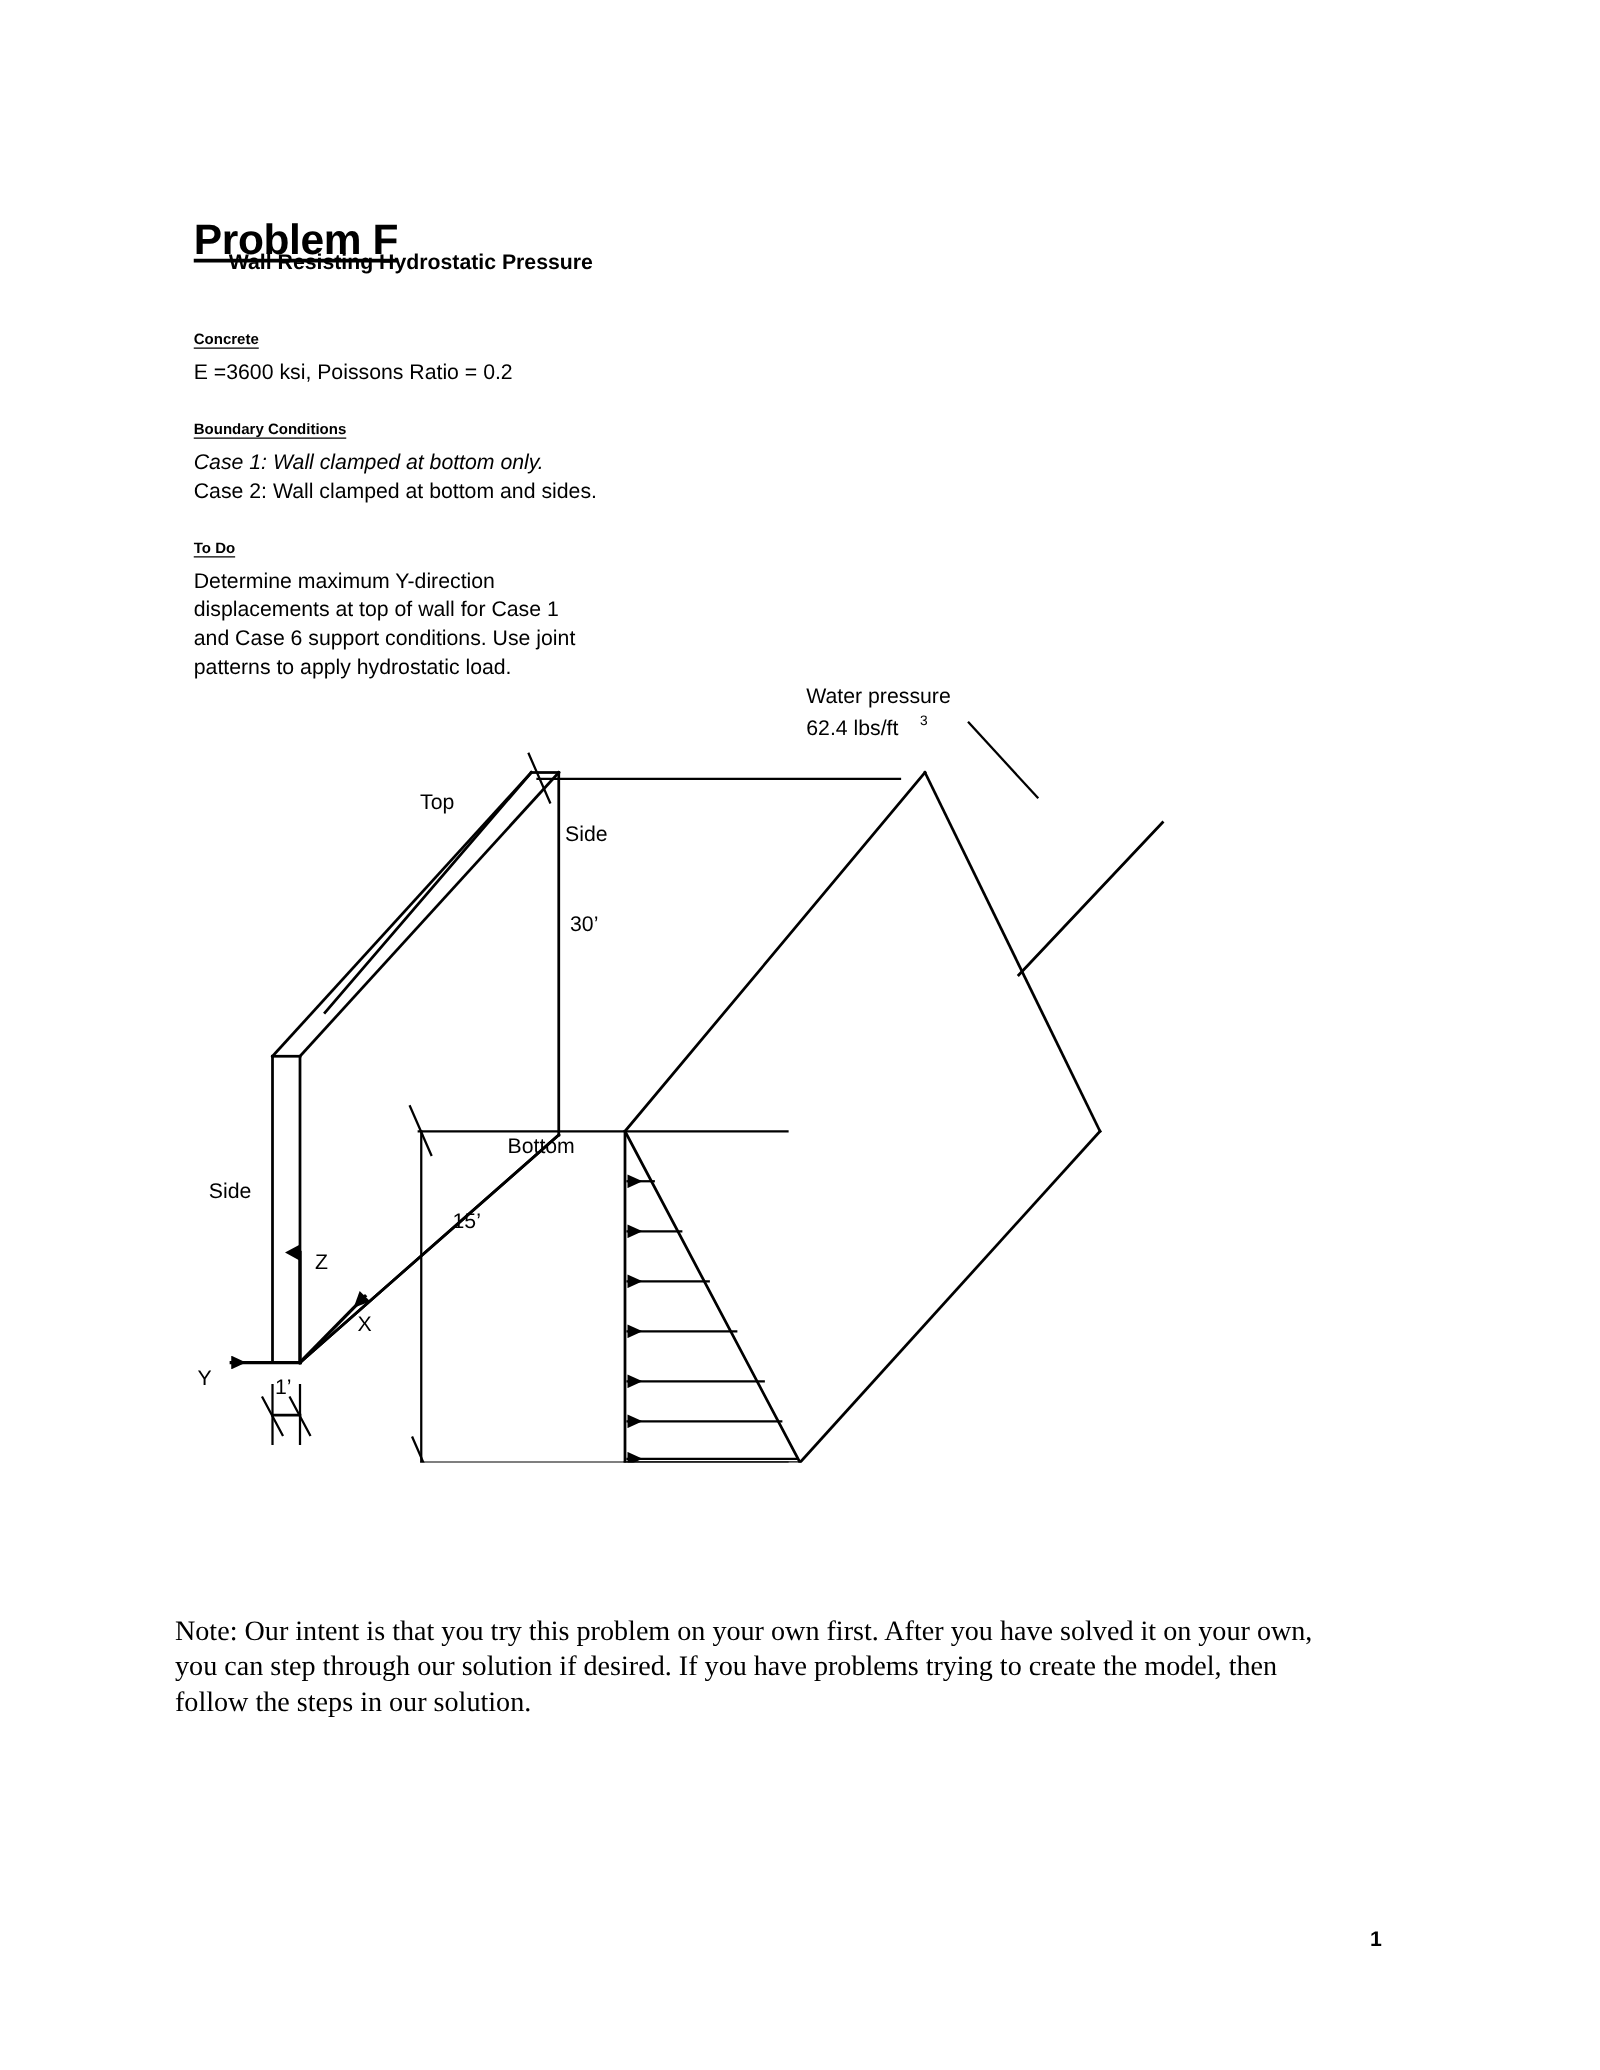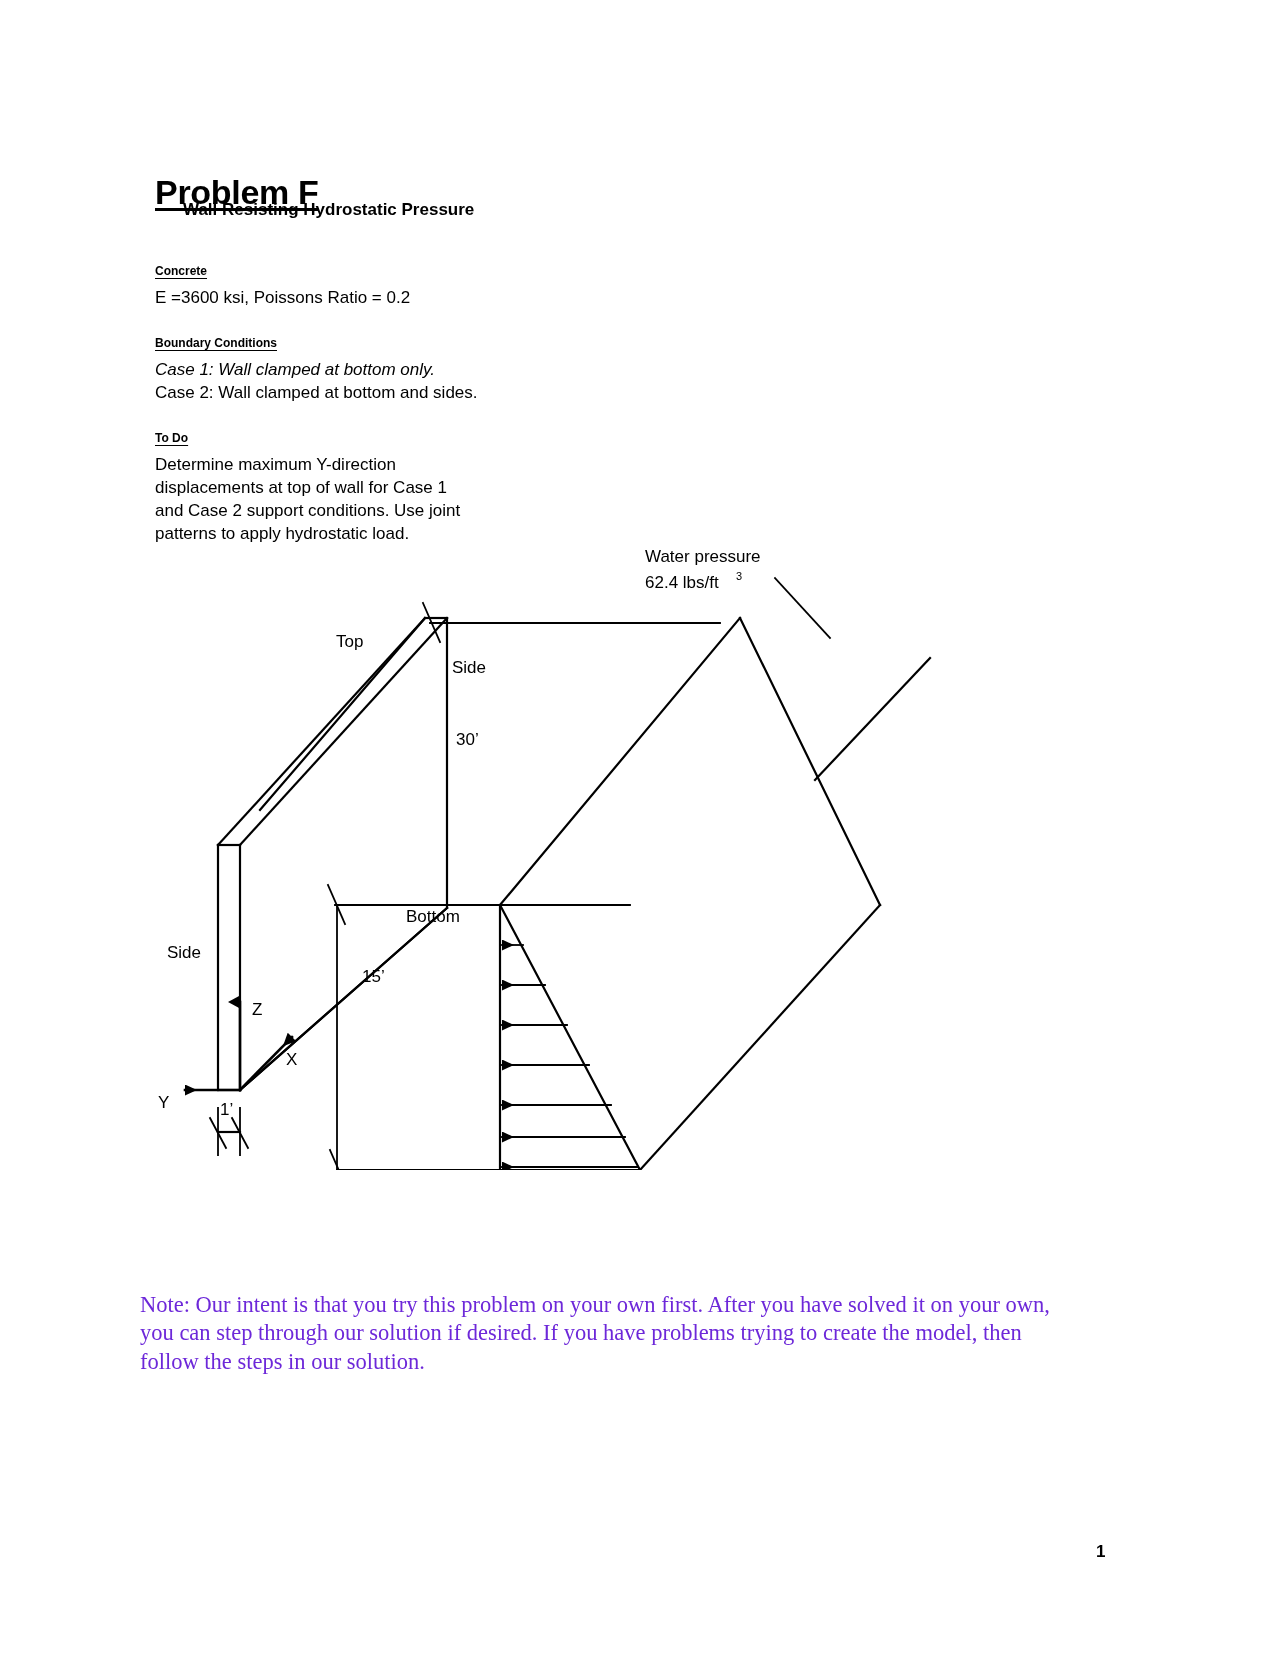--- a/index.html
+++ b/index.html
@@ -93,21 +93,21 @@
   
   .note {
     position: absolute;
     left: 140px;
     top: 1268px;
     width: 936px;
     font-family: "Liberation Serif", serif;
     font-size: 22.5px;
     line-height: 1.28;
     text-align: left;
-    color: #6d28d9;
+    color: #000000;
   }
 
   
   .page-number {
     position: absolute;
     left: 1096px;
     top: 1542px;
     font-size: 17px;
     font-weight: bold;
   }
@@ -123,21 +123,21 @@
   <div class="sect-head" id="concrete-head">Concrete</div>
   <div class="body-line" id="concrete-line">E =3600 ksi, Poissons Ratio = 0.2</div>
 
   <div class="sect-head" id="bc-head">Boundary Conditions</div>
   <div class="body-line" id="bc-line1">Case 1:  Wall clamped at bottom only.</div>
   <div class="body-line" id="bc-line2">Case 2:  Wall clamped at bottom and sides.</div>
 
   <div class="sect-head" id="todo-head">To Do</div>
   <div class="body-line" id="todo-l1">Determine maximum Y-direction</div>
   <div class="body-line" id="todo-l2">displacements at top of wall for Case 1</div>
-  <div class="body-line" id="todo-l3">and Case 2 support conditions.  Use joint</div>
+  <div class="body-line" id="todo-l3">and Case 6 support conditions.  Use joint</div>
   <div class="body-line" id="todo-l4">patterns to apply hydrostatic load.</div>
 
   <div id="diagram">
     <svg width="900" height="640" viewBox="0 0 900 640" xmlns="http://www.w3.org/2000/svg">
       <defs>
         <marker id="arrowLeft" markerWidth="13" markerHeight="11" refX="12" refY="5.5" orient="auto" markerUnits="userSpaceOnUse">
           <path d="M12,0 L12,11 L0,5.5 Z" fill="#000"></path>
         </marker>
         <marker id="arrowUp" markerWidth="13" markerHeight="13" refX="6.5" refY="12" orient="auto" markerUnits="userSpaceOnUse">
           <path d="M0,12 L13,12 L6.5,0 Z" fill="#000"></path>

